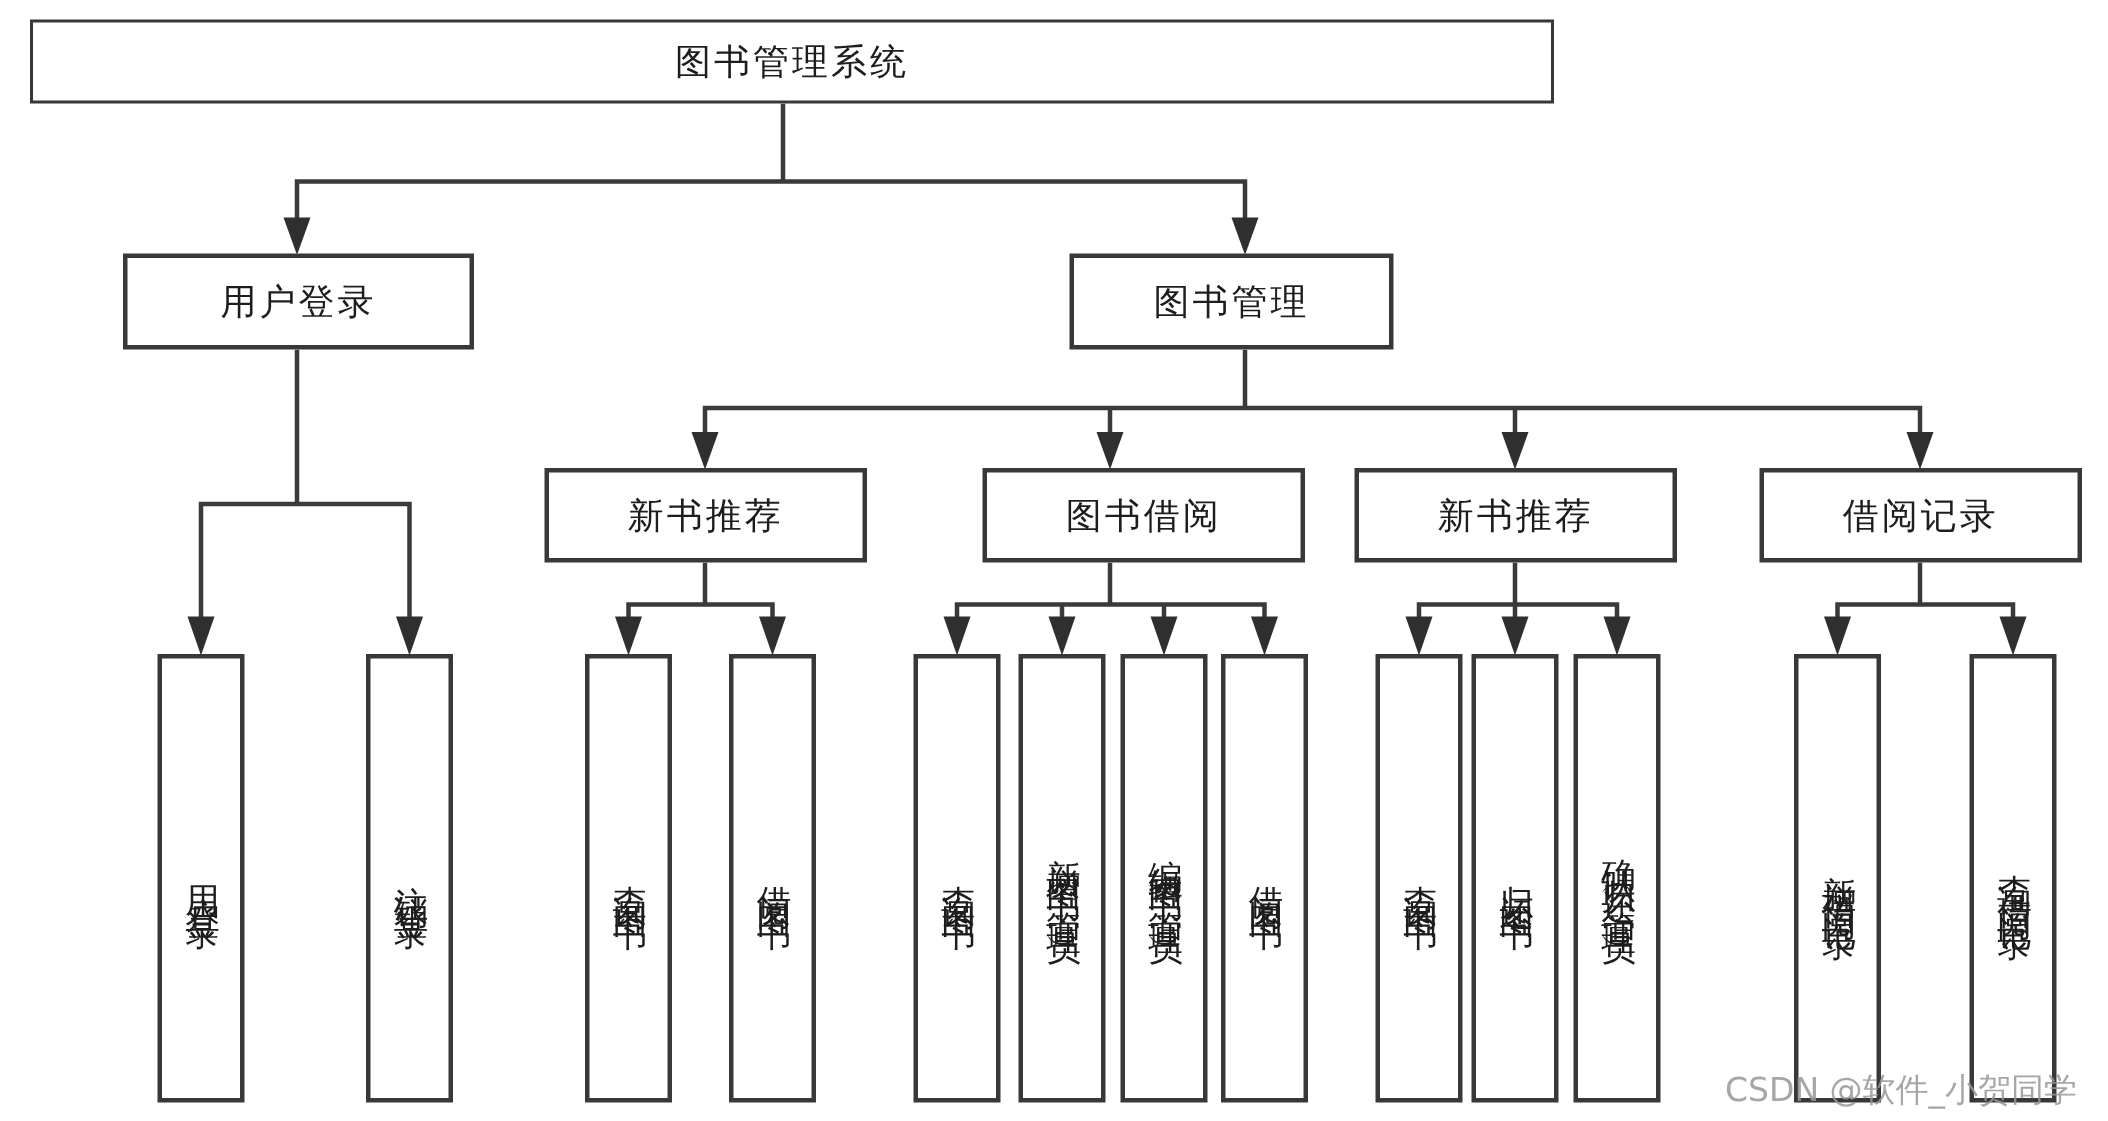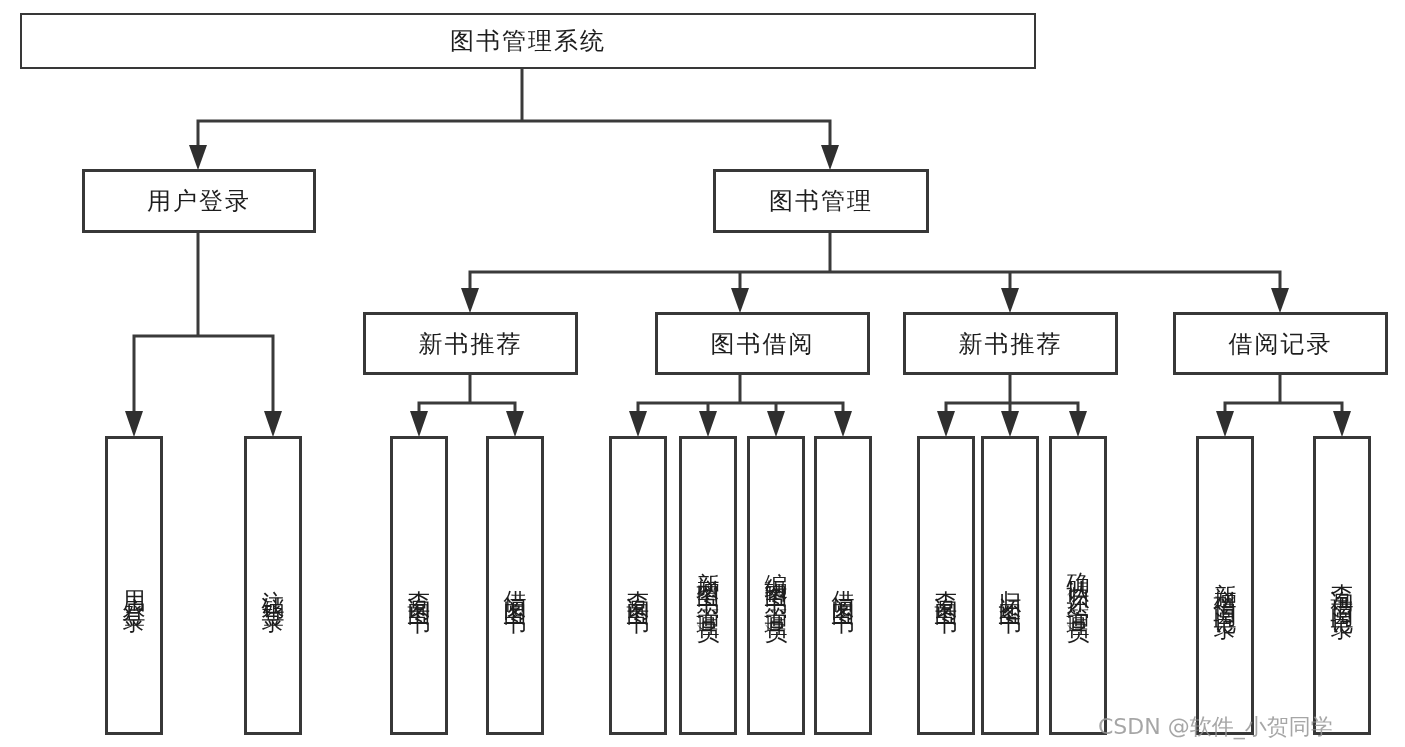--- a/index.html
+++ b/index.html
@@ -55,21 +55,21 @@
   .n-l4        { top: 436px; width: 58px; height: 299px; }
   .n-g1a { left: 105px; }  .n-g1b { left: 244px; }
   .n-g2a { left: 390px; }  .n-g2b { left: 486px; }
   .n-g3a { left: 609px; }  .n-g3b { left: 679px; }
   .n-g3c { left: 747px; }  .n-g3d { left: 814px; }
   .n-g4a { left: 917px; }  .n-g4b { left: 981px; }
   .n-g4c { left: 1049px; }
   .n-g5a { left: 1196px; } .n-g5b { left: 1313px; }
   #watermark {
     position: absolute;
-    left: 1098px;
+    left: 1150px;
     top: 712px;
     width: 250px;
     font-size: 22px;
     color: rgba(150, 150, 150, 0.85);
     white-space: nowrap;
     z-index: 5;
   }
 </style>
 </head>
 <body>

